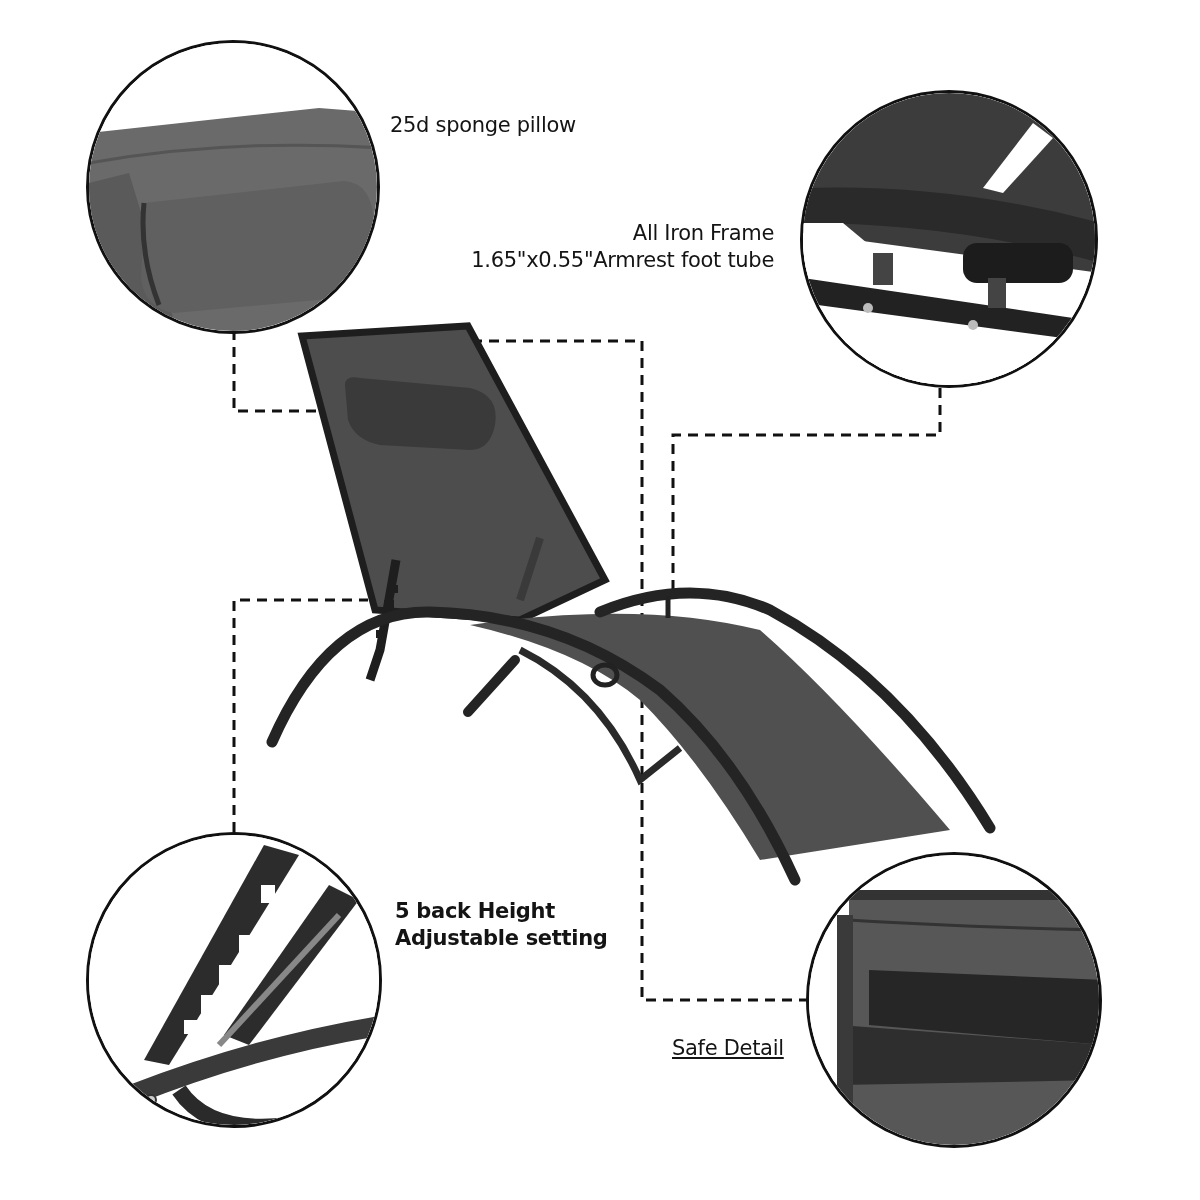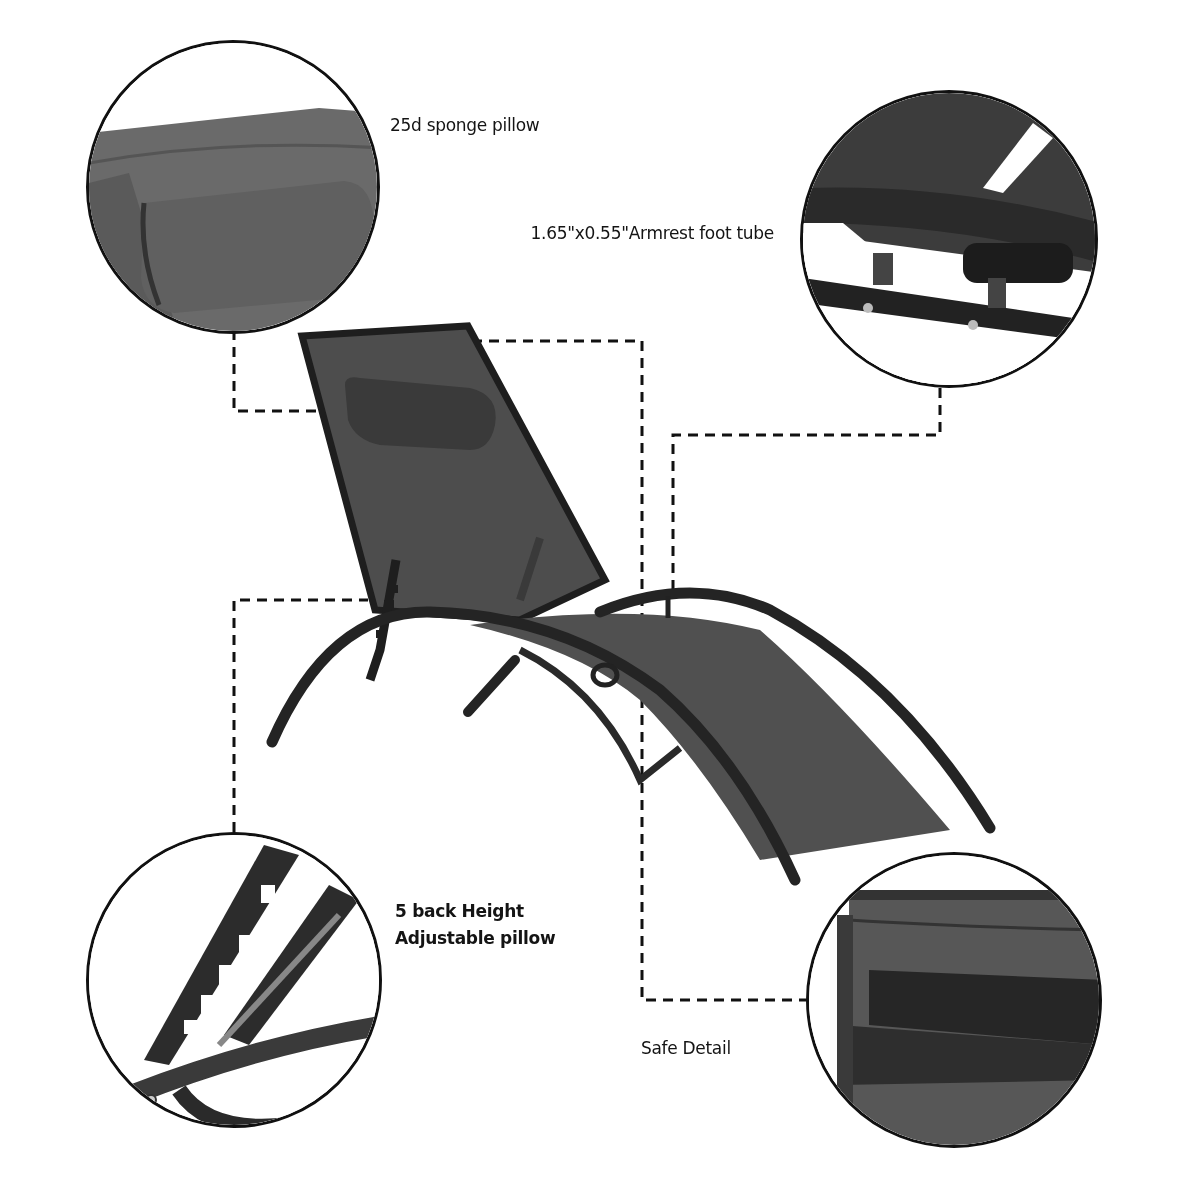--- a/index.html
+++ b/index.html
@@ -1,19 +1,19 @@
 <!DOCTYPE html>
 <html><head>
 <meta charset="utf-8">
 <style>
   html, body { margin:0; padding:0; background:#ffffff; }
   body { width:1200px; height:1200px; position:relative; overflow:hidden;
          font-family:"DejaVu Sans", sans-serif; color:#111; }
   .abs { position:absolute; }
-  .callout-label { position:absolute; font-size:17px; line-height:27px; color:#141414; white-space:nowrap; letter-spacing:-0.3px; }
+  .callout-label { position:absolute; font-size:21px; line-height:27px; color:#141414; white-space:nowrap; letter-spacing:-0.3px; }
   .callout-label.right { text-align:right; }
   .circle { position:absolute; border-radius:50%; border:3px solid #111; overflow:hidden; background:#fff; box-sizing:border-box; }
   svg { display:block; }
 </style>
 </head>
 <body>
 
 <svg class="abs" width="1200" height="1200" style="left:0;top:0;" viewBox="0 0 1200 1200">
   <g fill="none" stroke="#111" stroke-width="3" stroke-dasharray="10 7">
 
@@ -80,20 +80,21 @@
     <path d="M0,185 L270,225 L260,245 L0,210 Z" fill="#222"></path>
     <rect x="160" y="150" width="110" height="40" rx="14" fill="#1c1c1c"></rect>
     <rect x="70" y="160" width="20" height="32" fill="#444"></rect>
     <rect x="185" y="185" width="18" height="30" fill="#444"></rect>
     <circle cx="65" cy="215" r="5" fill="#bbb"></circle>
     <circle cx="170" cy="232" r="5" fill="#bbb"></circle>
     <polygon points="0,230 298,270 298,298 0,298" fill="#fff"></polygon>
   </svg>
 </div>
 <div class="callout-label right" style="left:468px;top:220px;width:306px;">
+  <div>All Iron Frame</div>
   <div>1.65"x0.55"Armrest foot tube</div>
 </div>
 
 <div class="circle" style="left:86px;top:832px;width:296px;height:296px;">
   <svg width="296" height="296" viewBox="0 0 296 296">
     <rect width="296" height="296" fill="#fff"></rect>
     <polygon points="175,10 210,20 80,230 55,225" fill="#2c2c2c"></polygon>
     <polygon points="240,50 270,65 160,210 135,200" fill="#2c2c2c"></polygon>
     <line x1="250" y1="80" x2="130" y2="210" stroke="#888" stroke-width="6"></line>
     <g fill="#fff">
@@ -103,29 +104,29 @@
       <rect x="112" y="160" width="16" height="18"></rect>
       <rect x="95" y="185" width="14" height="14"></rect>
     </g>
     <path d="M40,250 Q170,200 296,180 L296,200 Q170,220 45,270 Z" fill="#3a3a3a"></path>
     <path d="M90,255 Q120,300 200,290 L296,280" fill="none" stroke="#2a2a2a" stroke-width="16"></path>
     <circle cx="62" cy="265" r="5" fill="#ccc" stroke="#333" stroke-width="2"></circle>
   </svg>
 </div>
 <div class="callout-label" style="left:395px;top:898px;font-weight:bold;">
   <div>5 back Height</div>
-  <div>Adjustable pillow</div>
+  <div>Adjustable setting</div>
 </div>
 
 <div class="circle" style="left:806px;top:852px;width:296px;height:296px;">
   <svg width="296" height="296" viewBox="0 0 296 296">
     <rect width="296" height="296" fill="#fff"></rect>
     <polygon points="40,35 296,35 296,296 40,296" fill="#575757"></polygon>
     <rect x="40" y="35" width="256" height="10" fill="#333"></rect>
     <path d="M40,65 Q150,72 296,75" stroke="#333" stroke-width="3" fill="none"></path>
     <polygon points="60,115 296,125 296,190 60,170" fill="#262626"></polygon>
     <polygon points="30,170 296,190 296,225 30,230" fill="#2e2e2e"></polygon>
     <rect x="28" y="60" width="16" height="236" fill="#3a3a3a"></rect>
   </svg>
 </div>
-<div class="callout-label" style="left:641px;top:1035px;">
+<div class="callout-label" style="left:672px;top:1035px;text-decoration:underline;">
   <span>Safe Detail</span>
 </div>
 
 </body></html>

